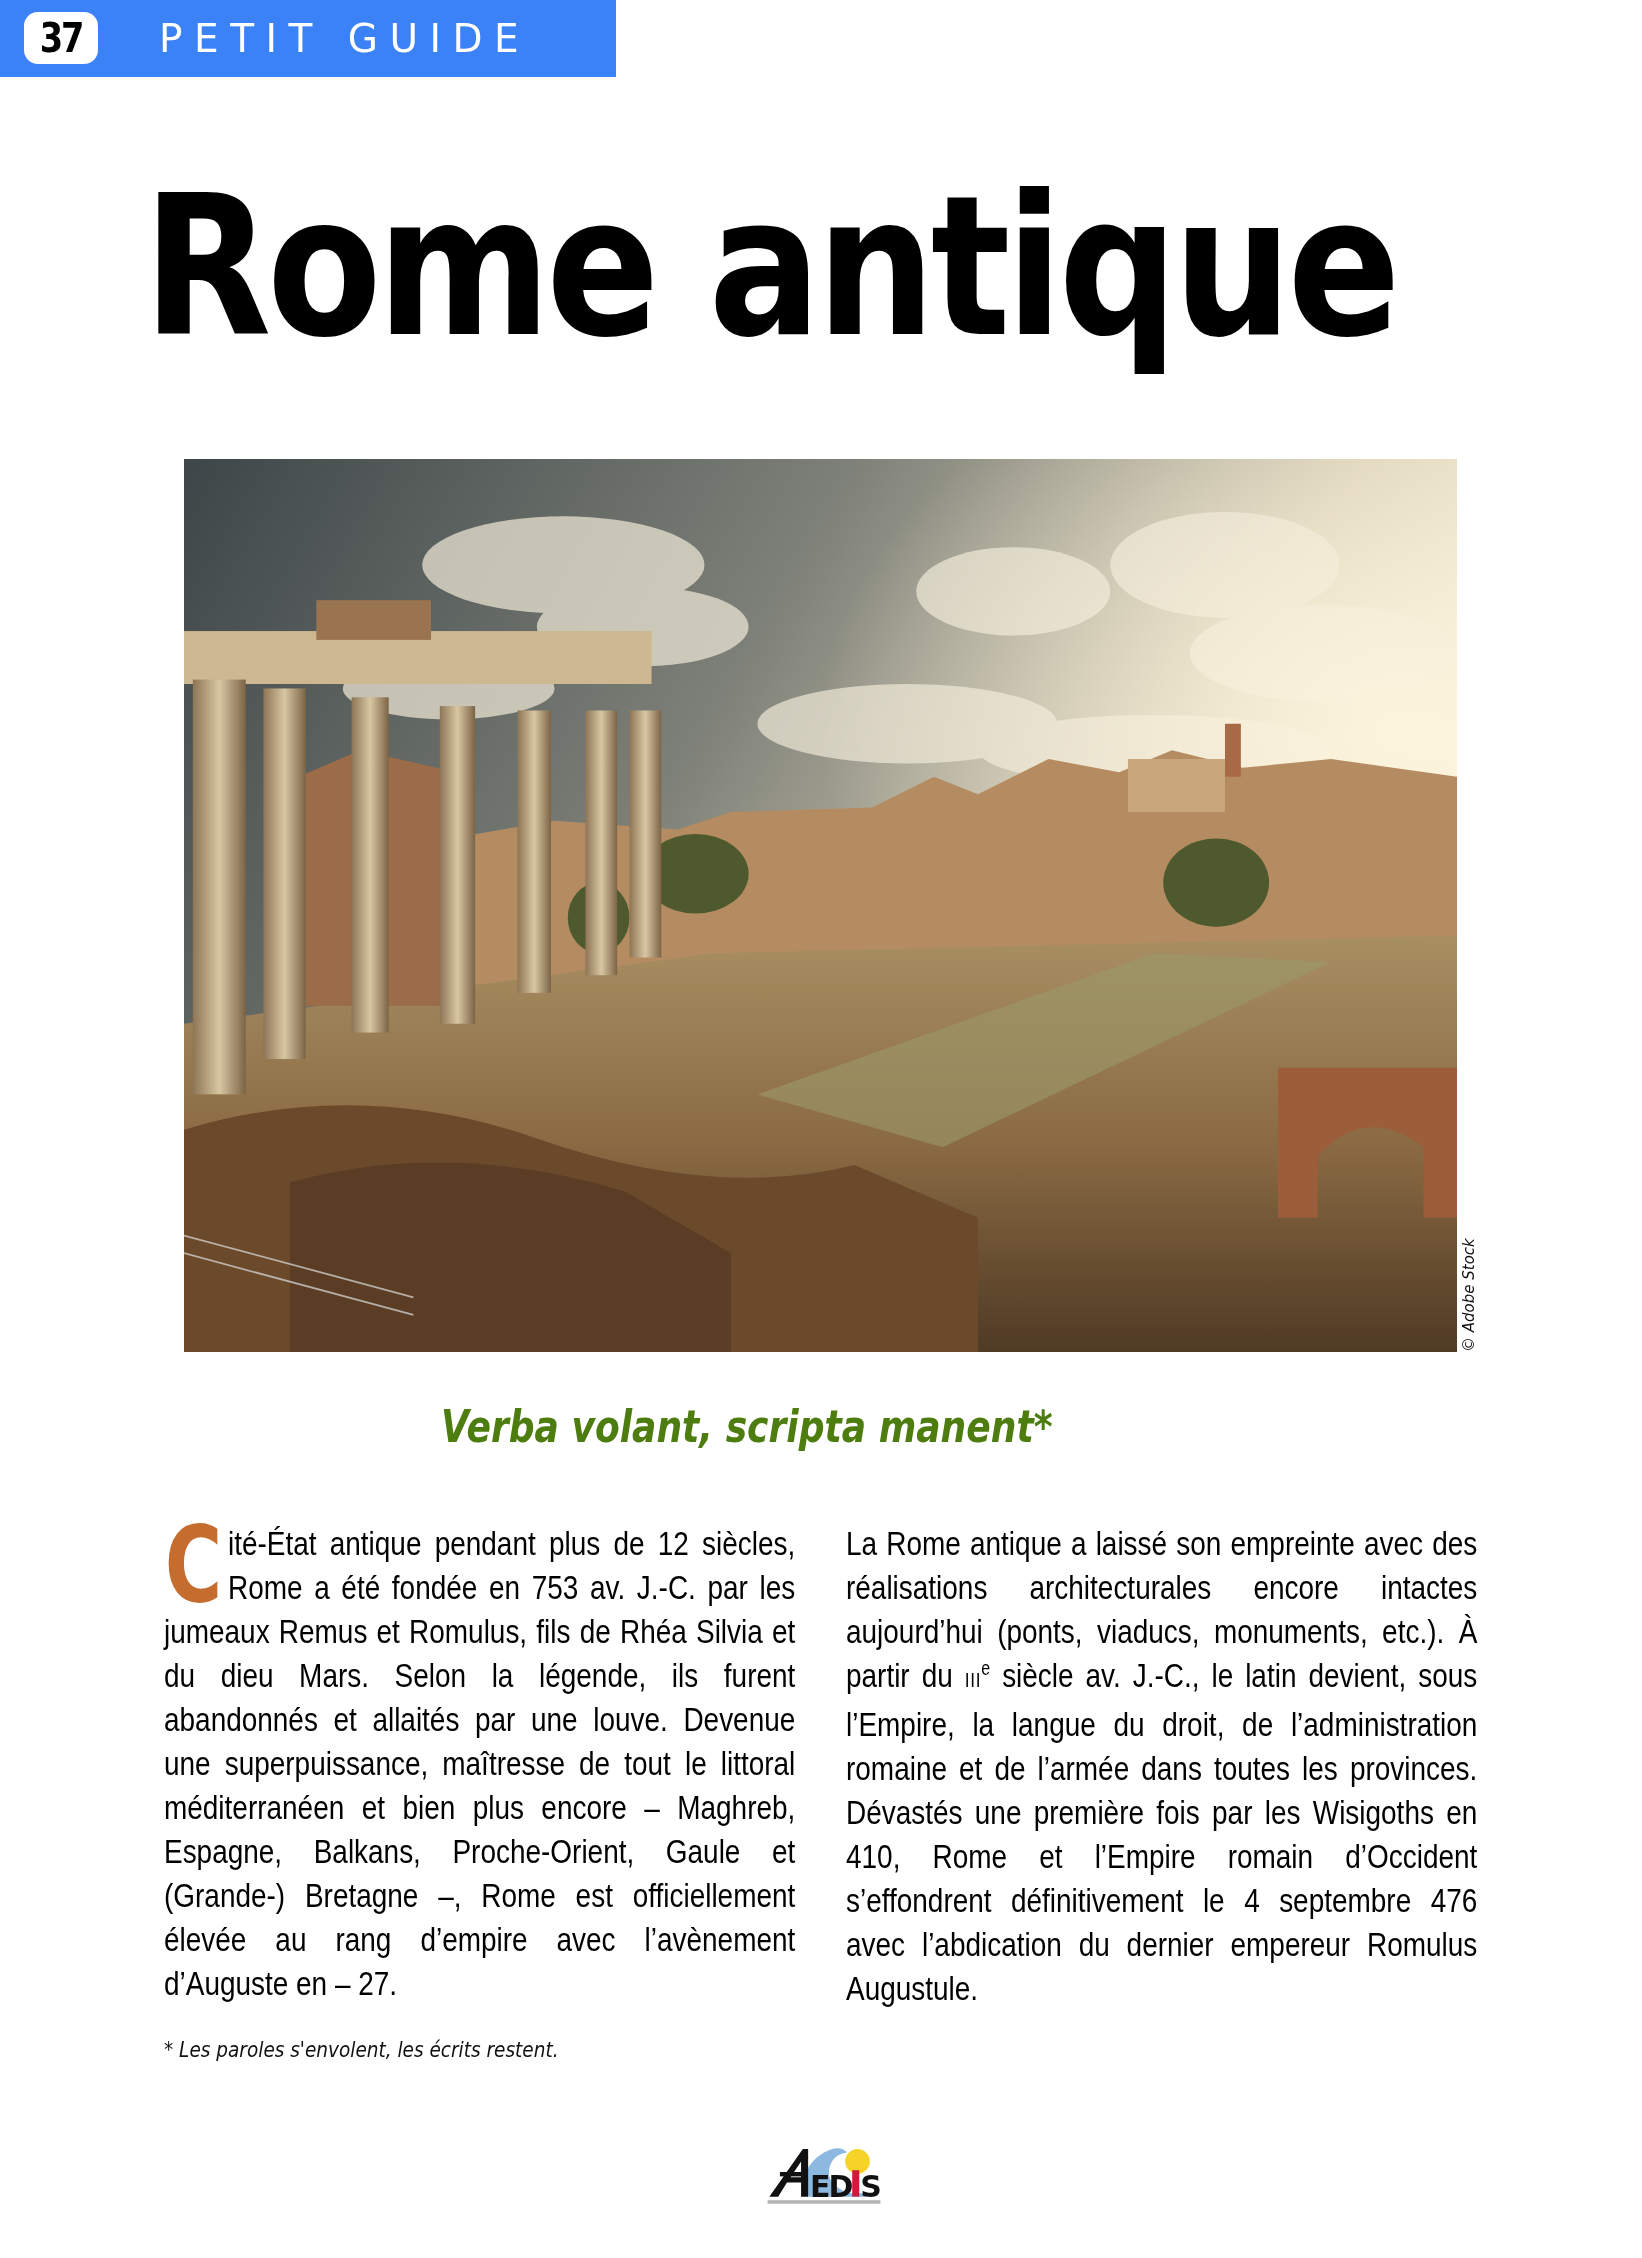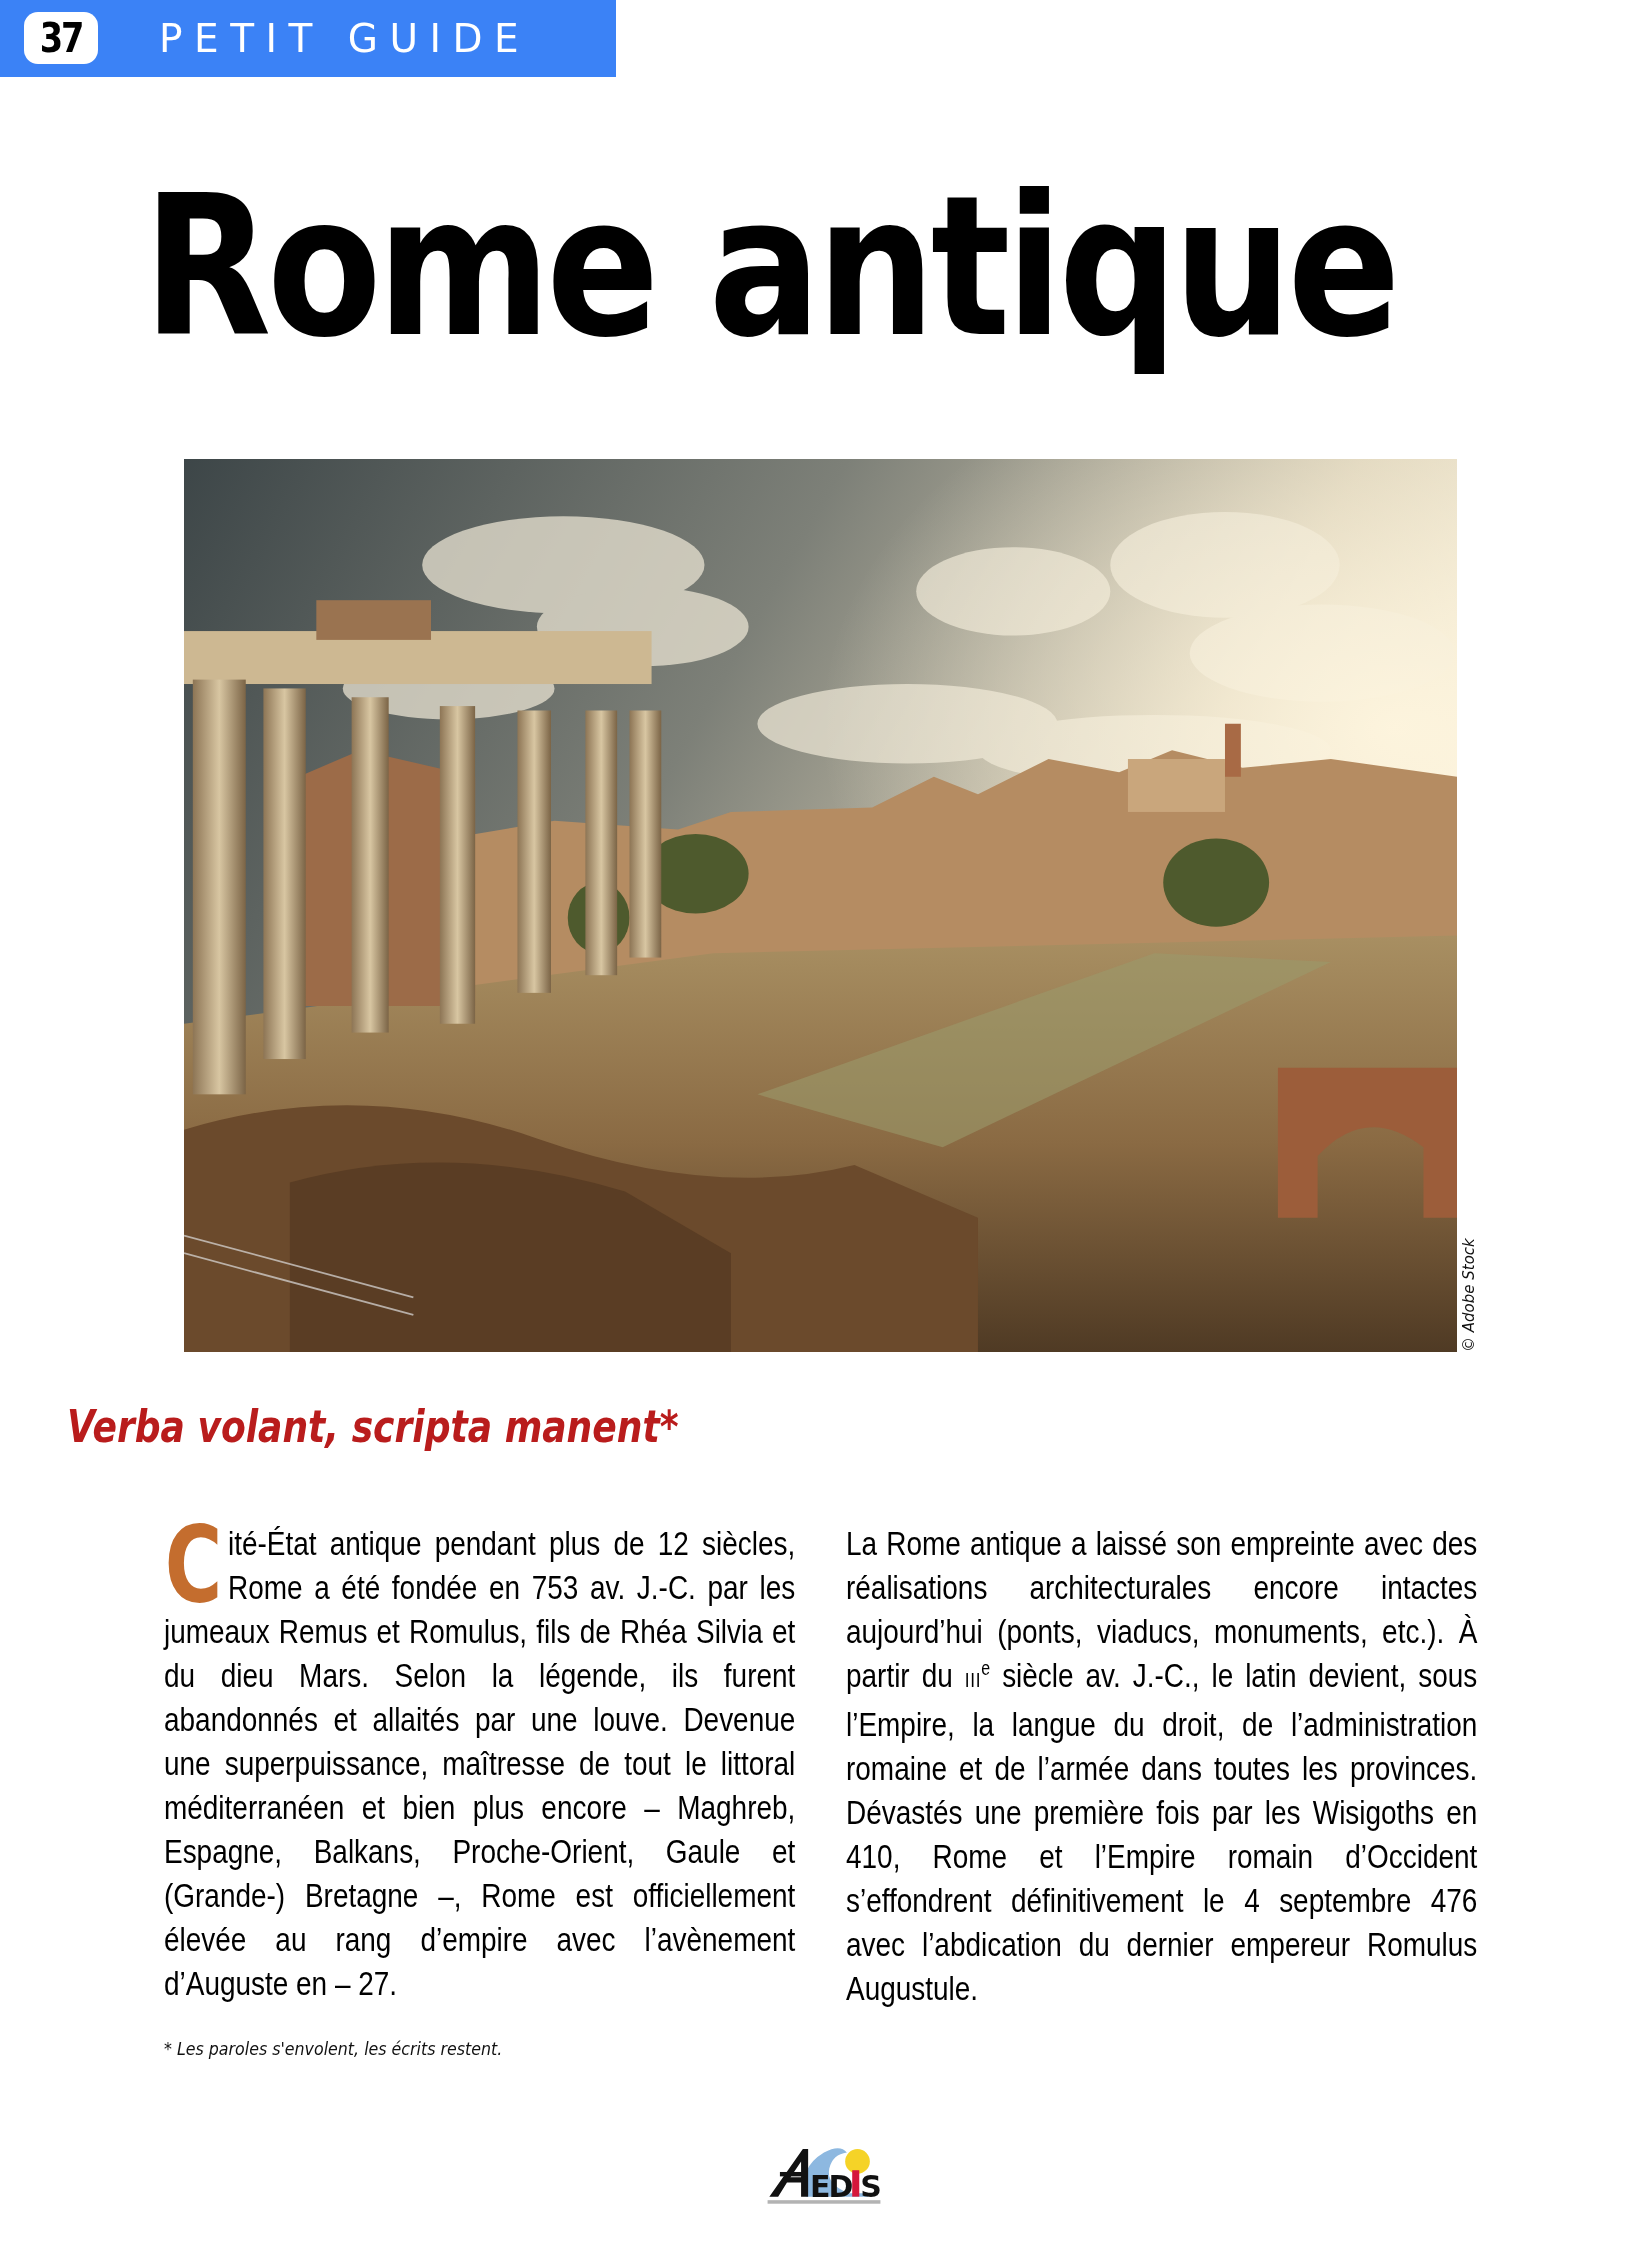--- a/index.html
+++ b/index.html
@@ -22,40 +22,40 @@
   .main-title span { display:inline-block; transform:scaleX(0.86); transform-origin:center; }
 
   
   .photo { position:absolute; left:184px; top:459px; width:1273px; height:893px; overflow:hidden; }
   .photo svg { display:block; width:100%; height:100%; }
   .credit { position:absolute; left:1460px; top:1352px; transform-origin:0 0; transform:rotate(-90deg);
             font-family:"DejaVu Sans", sans-serif; font-size:15px; font-style:italic; color:#111;
             white-space:nowrap; width:124px; }
 
   
-  .motto { position:absolute; left:0; width:1494px; top:1396px; text-align:left;
+  .motto { position:absolute; left:0; width:1494px; top:1396px; text-align:center;
            font-family:"DejaVu Sans", sans-serif; font-style:italic; font-weight:bold;
-           font-size:44px; line-height:62px; color:#b91c1c; }
+           font-size:44px; line-height:62px; color:#4d7c0f; }
   .motto span { display:inline-block; transform:scaleX(0.82); }
 
   
   .col { position:absolute; top:1521px; width:631px; font-family:"Liberation Sans", sans-serif;
          font-size:34px; line-height:44px; text-align:justify; color:#000; }
   .col p { margin:0; }
   .col-left { left:164px; }
   .col-right { left:846px; }
   .col .inner { display:inline-block; width:768px; transform:scaleX(0.822); transform-origin:0 0; text-align:justify; }
   .dropcap { float:left; font-family:"DejaVu Sans", sans-serif; font-weight:bold; color:#c46d2e;
              font-size:106px; line-height:86px; margin:1.8px 3.5px -5.3px -3.5px; transform:scaleX(0.9); }
   .smallcaps { font-size:21px; letter-spacing:0.9px; }
   sup { font-size:19.4px; line-height:0; vertical-align:12.4px; }
 
   
   .footnote { position:absolute; left:164px; top:2038px; font-family:"DejaVu Sans", sans-serif;
-              font-style:italic; font-size:18px; color:#111; }
+              font-style:italic; font-size:21px; color:#111; }
   .footnote span { display:inline-block; transform:scaleX(0.88); transform-origin:0 0; }
 
   
   .logo { position:absolute; left:762px; top:2142px; width:124px; height:67px; }
 </style>
 </head>
 <body>
 
 <div class="header-band">
   <div class="page-badge">

